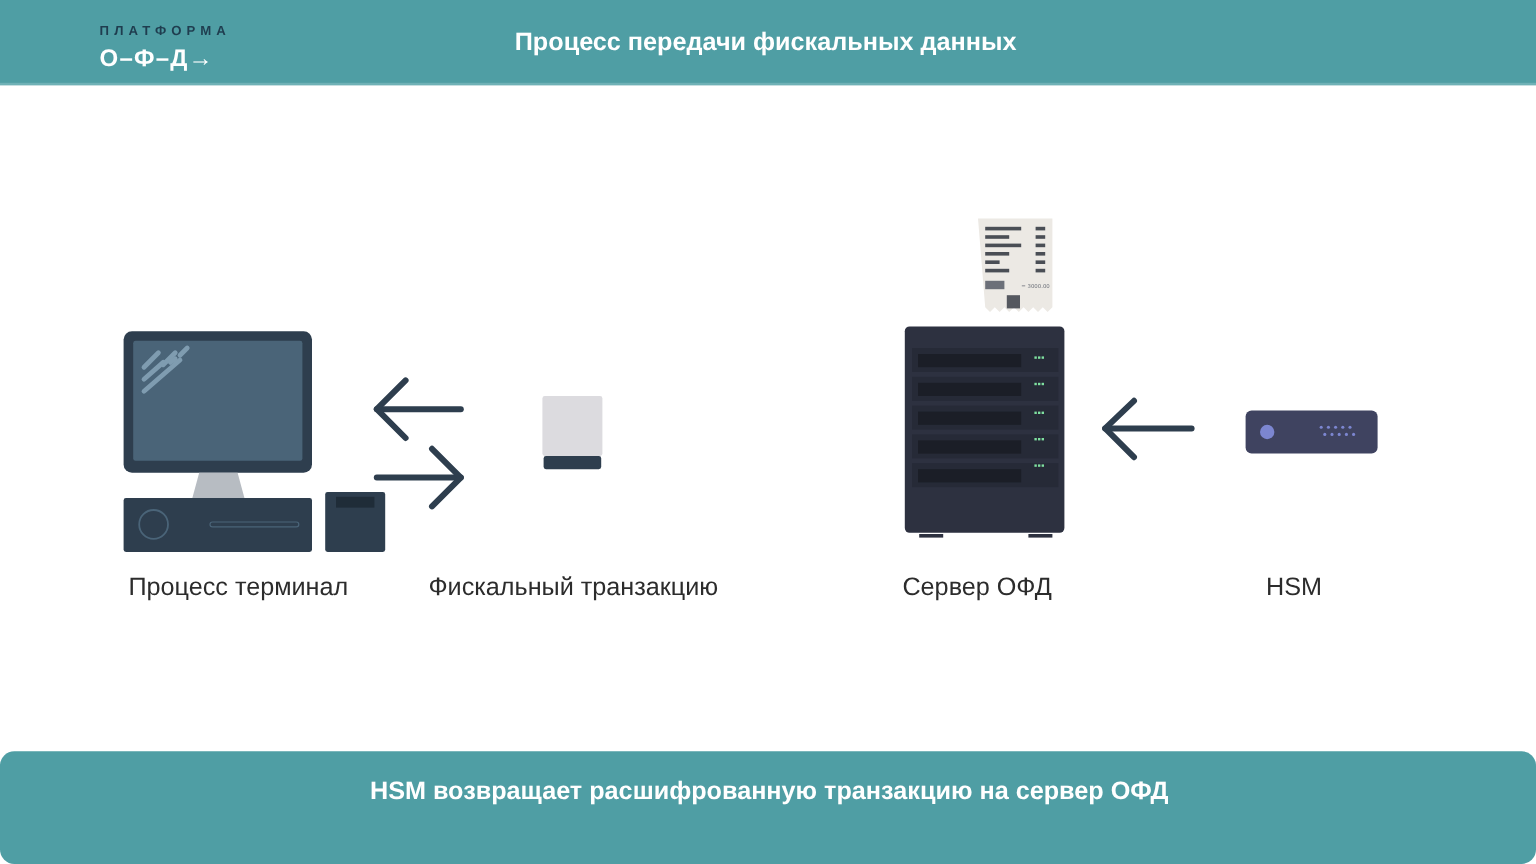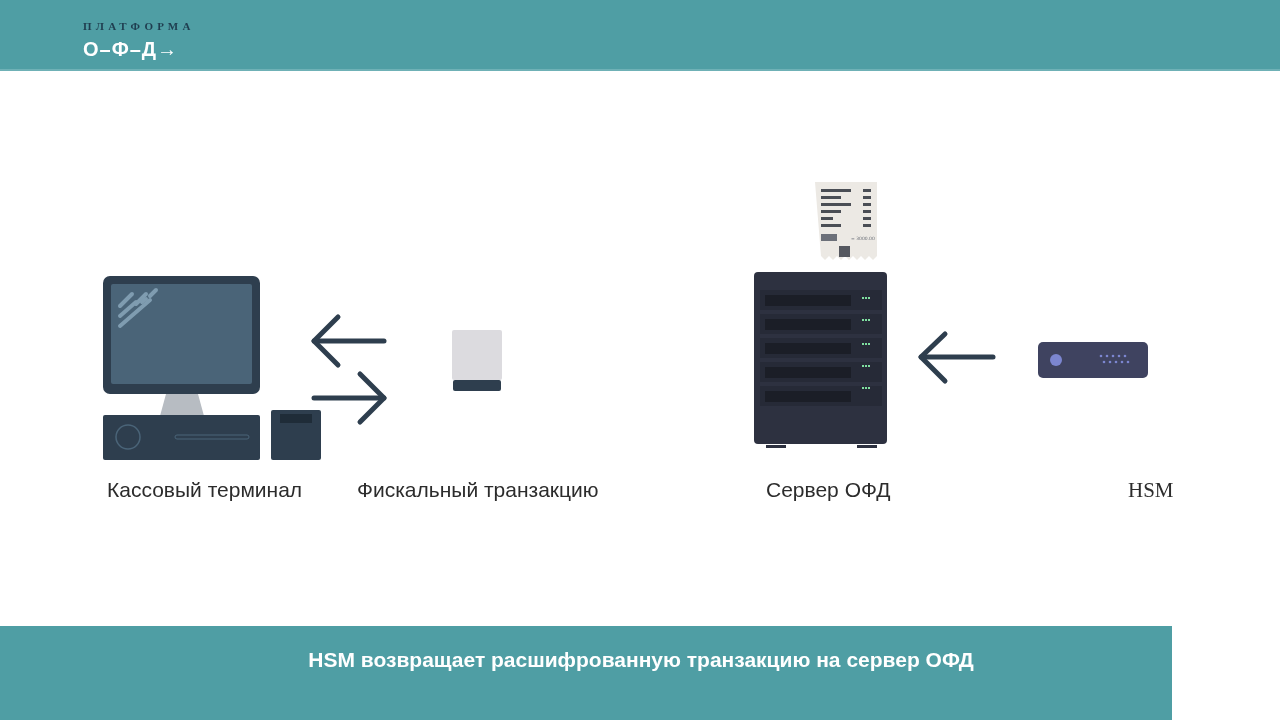--- a/index.html
+++ b/index.html
@@ -8,34 +8,34 @@
 
     .header {
       position: absolute; left: 0; top: 0; width: 1280px; height: 71px;
       background: #4f9ea4;
       border-bottom: 2px solid #6fb1b6;
     }
     .logo { position: absolute; left: 83px; top: 20px; }
     .logo-top {
       font-size: 11px; font-weight: bold; letter-spacing: 4.2px; color: #1f3d4f;
       line-height: 13px;
-      font-family: Liberation Serif, serif;
     }
     .logo-bottom {
       font-size: 20px; font-weight: bold; color: #ffffff; letter-spacing: 1px;
       line-height: 24px; margin-top: 4px;
     }
     .header-title {
       position: absolute; left: 0; width: 1276px; top: 24px; text-align: center;
       font-size: 21px; font-weight: bold; color: #ffffff;
     }
 
     .footer {
-      position: absolute; left: 0; top: 626px; width: 1172px; height: 94px;
+      position: absolute; left: 0; top: 626px; width: 1280px; height: 94px;
       background: #4f9ea4;
+      border-radius: 12px;
     }
     .footer-text {
       position: absolute; left: 0; width: 1282px; top: 22px; text-align: center;
       font-size: 21px; font-weight: bold; color: #ffffff;
     }
 
     .label {
       position: absolute; top: 478px; font-size: 21px; color: #2c2c2c;
       white-space: nowrap;
     }
@@ -43,20 +43,21 @@
     .abs { position: absolute; }
   </style>
 </head>
 <body>
 
 <div class="header">
   <div class="logo">
     <div class="logo-top">ПЛАТФОРМА</div>
     <div class="logo-bottom">О–Ф–Д→</div>
   </div>
+  <div class="header-title">Процесс передачи фискальных данных</div>
 </div>
 
 <svg class="abs" style="left:100px; top:274px;" width="225" height="190" viewBox="0 0 225 190">
 
   <rect x="3" y="2" width="157" height="118" rx="7" fill="#2e3e4e"></rect>
   <rect x="11" y="10" width="141" height="100" rx="2" fill="#4a6478"></rect>
 
   <g stroke="#7f9cb0" stroke-width="4" stroke-linecap="round">
     <line x1="20" y1="32" x2="32" y2="20"></line>
     <line x1="36" y1="30" x2="46" y2="20"></line>
@@ -167,20 +168,20 @@
       <circle cx="82" cy="15" r="1.3"></circle>
       <circle cx="88" cy="15" r="1.3"></circle>
     <circle cx="67" cy="21" r="1.3"></circle>
       <circle cx="73" cy="21" r="1.3"></circle>
       <circle cx="79" cy="21" r="1.3"></circle>
       <circle cx="85" cy="21" r="1.3"></circle>
       <circle cx="91" cy="21" r="1.3"></circle>
   </g>
 </svg>
 
-<div class="label" style="left:107px;">Кассовый терминал</div>
+<div class="label" style="left:107px;">Процесс терминал</div>
 <div class="label" style="left:357px;">Фискальный транзакцию</div>
-<div class="label" style="left:752px;margin-left:14px;">Сервер ОФД</div>
-<div class="label" style="left:1128px;font-family:Liberation Serif, serif;">HSM</div>
+<div class="label" style="left:752px;">Сервер ОФД</div>
+<div class="label" style="left:1055px;">HSM</div>
 
 <div class="footer">
   <div class="footer-text">HSM возвращает расшифрованную транзакцию на сервер ОФД</div>
 </div>
 
 </body></html>

